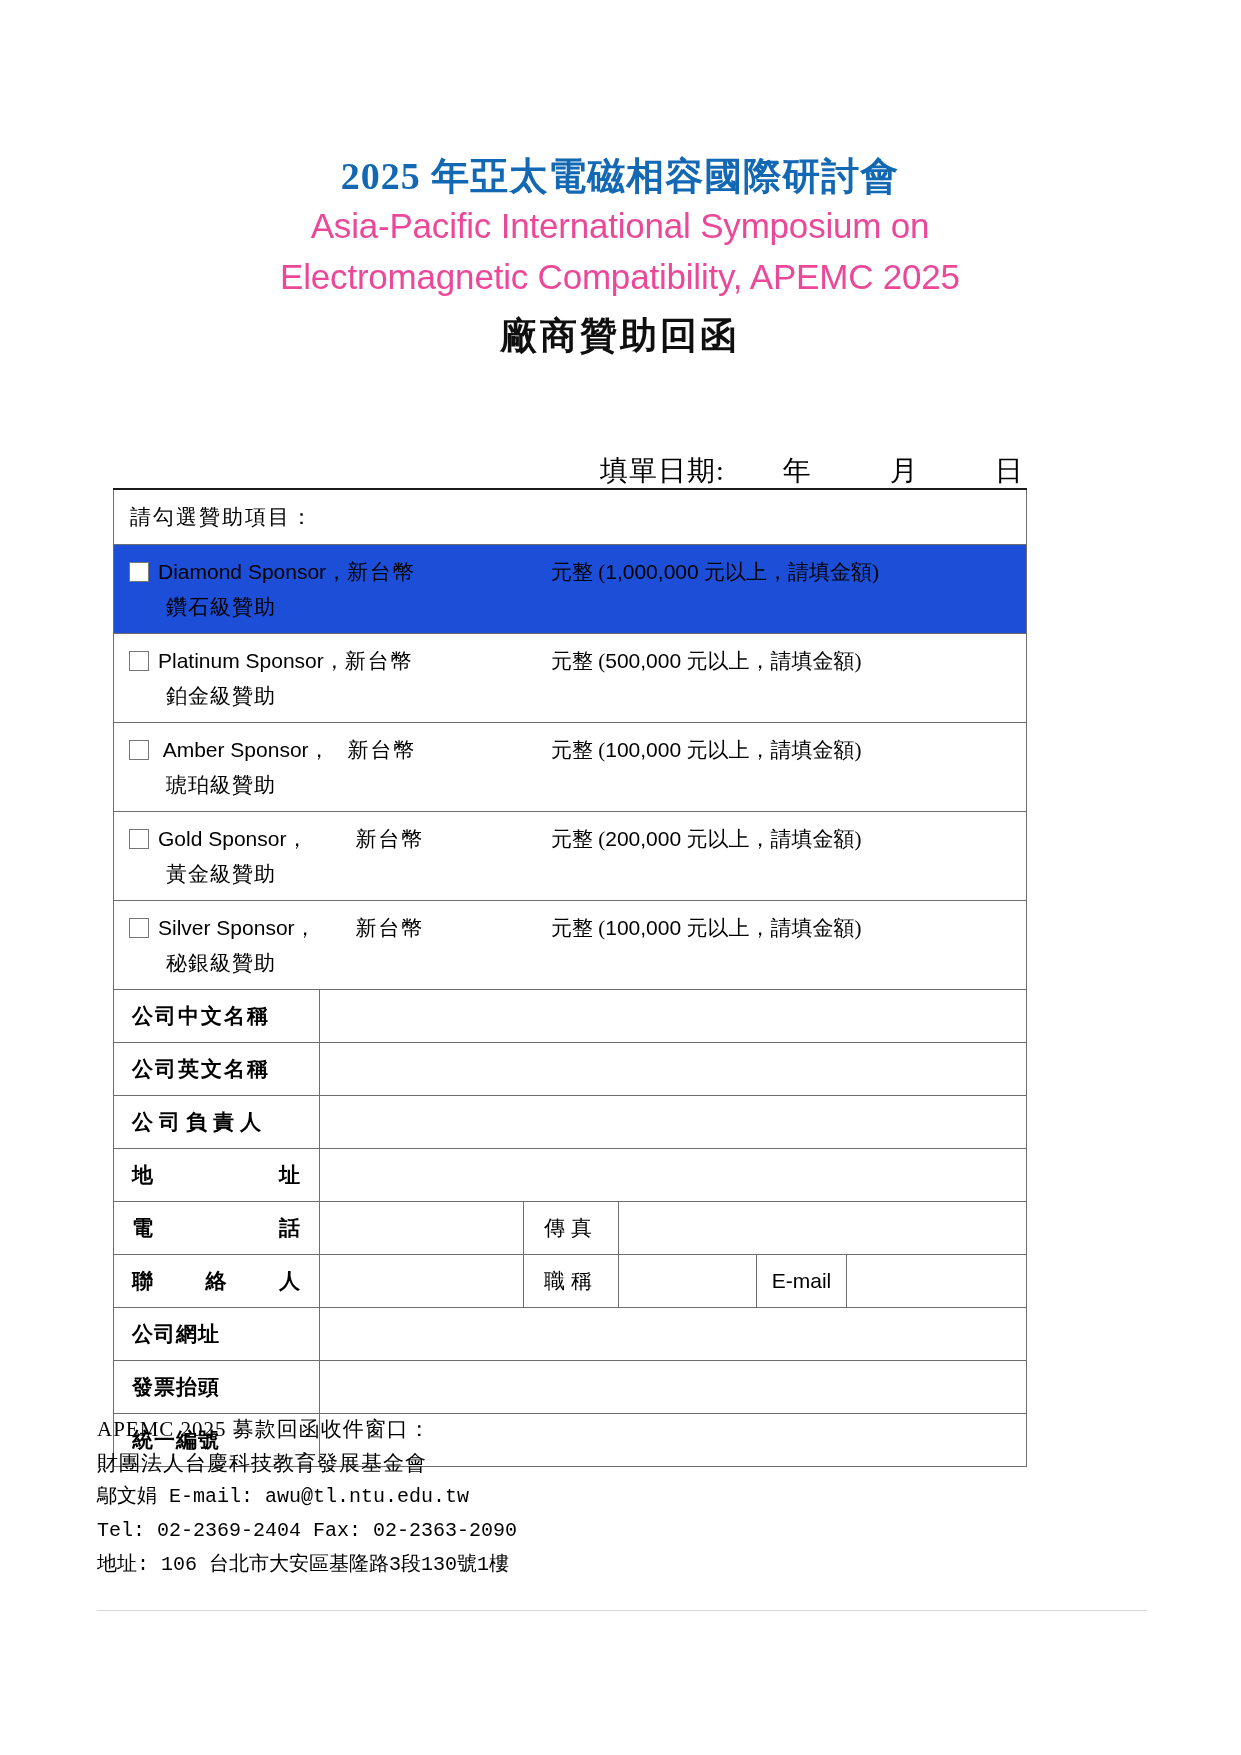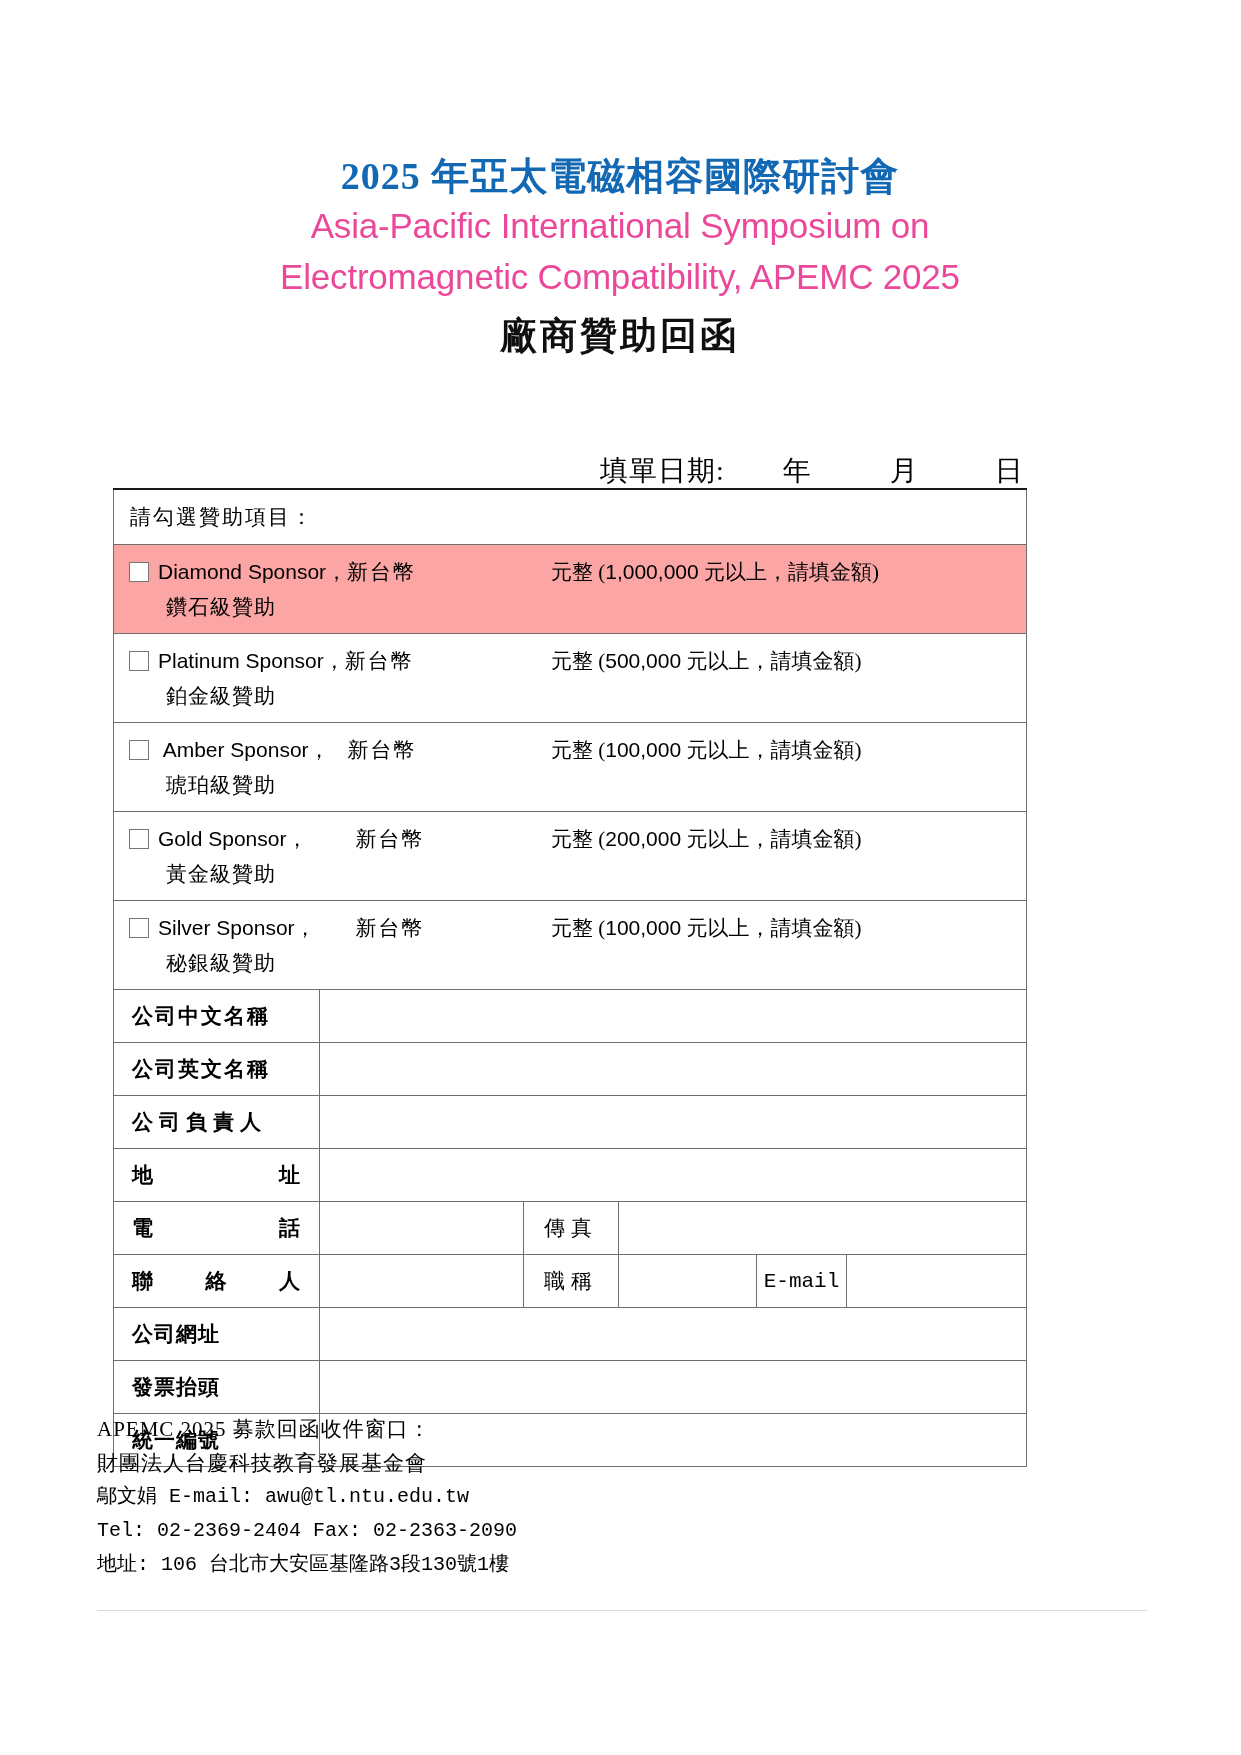--- a/index.html
+++ b/index.html
@@ -97,21 +97,21 @@
     padding-left: 16px !important;
     font-size: 23px;
     letter-spacing: 2px;
   }
 
   .tier-cell {
     height: 78px;
     padding: 5px 0 5px 0 !important;
     position: relative;
   }
-  .tier-cell.shaded { background: #fca5a5; }
+  .tier-cell.shaded { background: #1d4ed8; }
 
   .tier-row1 {
     display: block;
     height: 36px;
     line-height: 36px;
     white-space: nowrap;
     position: relative;
   }
   .tier-row2 {
     display: block;
@@ -166,21 +166,21 @@
   .lbl-inner.tight { justify-content: flex-start; letter-spacing: 2px; }
   .lbl-sm {
     width: 95px;
     text-align: center;
     padding: 0 !important;
   }
   .lbl-sm .lbl-inner { justify-content: space-around; }
   .email-cell {
     width: 90px;
     text-align: center;
-    font-family: Liberation Mono, monospace;
+    font-family: Liberation Sans, sans-serif;
     font-size: 20px;
   }
   .val-cell { background: #ffffff; }
 
   
   .footer {
     position: absolute;
     left: 97px;
     top: 1412px;
     font-size: 21px;

